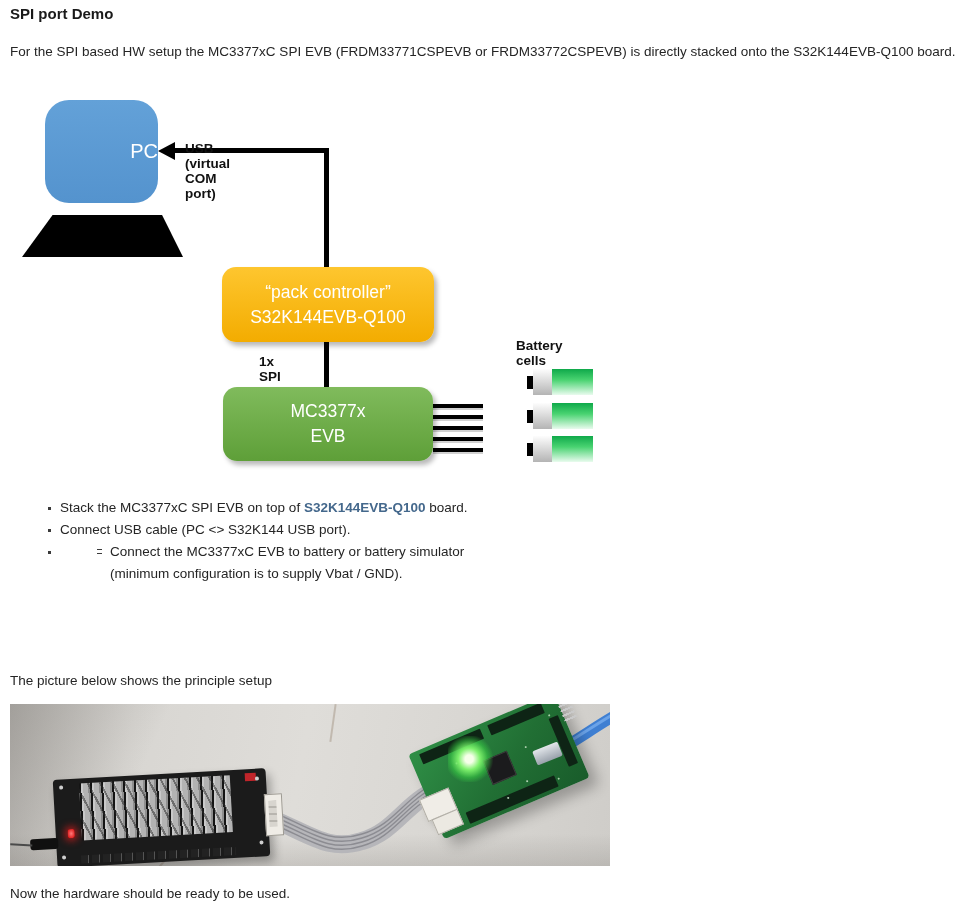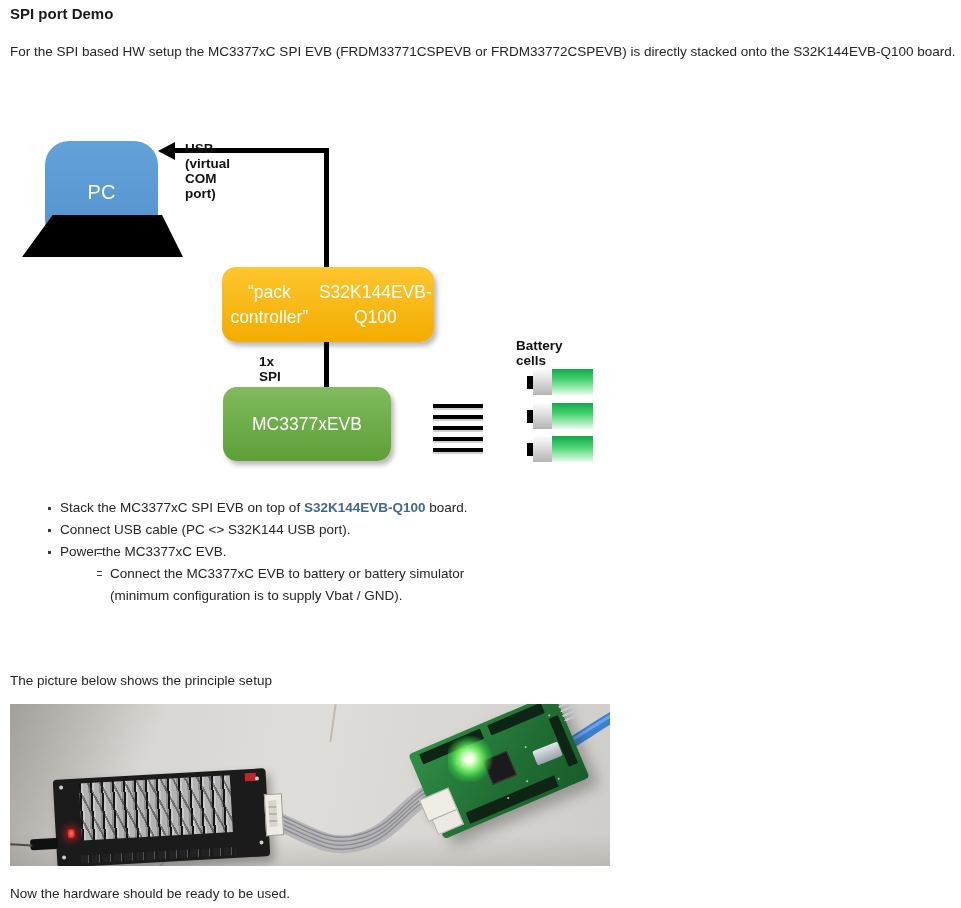--- a/index.html
+++ b/index.html
@@ -10,30 +10,30 @@
   .grp{position:absolute;left:0;top:0;width:0;height:0;overflow:visible;}
 
   
   .h1{font-size:15px;font-weight:bold;color:#1a1a1a;}
   .body-text{font-size:13.5px;color:#252525;line-height:20px;}
   .dlabel{font-size:13.5px;font-weight:bold;color:#111;}
 
   
   .pcbox{left:45px;top:100px;width:113px;height:103px;border-radius:24px;
          background:linear-gradient(180deg,#63A1D8,#5493CE);
-         display:flex;align-items:center;justify-content:center;
-         color:#fff;font-size:20px;margin-top:41px;}
+         display:flex;align-items:center;justify-content:flex-end;
+         color:#fff;font-size:20px;}
   .stand{left:22px;top:215px;width:161px;height:42px;background:#000;
          clip-path:polygon(19% 0,87% 0,100% 100%,0 100%);}
   .hline{background:#000;height:5px;}
   .vline{background:#000;width:5px;}
   .arrowhead{width:0;height:0;border-top:9px solid transparent;border-bottom:9px solid transparent;
              border-right:17px solid #000;}
   .nodebox{border-radius:14px;color:#fff;text-align:center;font-size:17.5px;line-height:25px;
-           box-shadow:3px 4px 5px rgba(0,0,0,0.28);display:flex;
+           box-shadow:3px 4px 5px rgba(0,0,0,0.28);display:flex;flex-direction:column;
            align-items:center;justify-content:center;}
   .yellow{background:linear-gradient(180deg,#FEC62F,#F3AC00);}
   .green{background:linear-gradient(180deg,#80BB5C,#5E9F38);}
   .wire{left:433px;width:50px;height:4px;background:#000;box-shadow:0 2px 0 rgba(0,0,0,0.18);}
 
   .battery{width:66px;height:26px;display:flex;align-items:center;}
   .bat-term{width:6px;height:13px;background:#000;}
   .bat-gray{width:19px;height:26px;background:linear-gradient(180deg,#fdfdfd,#b4b4b4);}
   .bat-green{width:41px;height:26px;background:linear-gradient(180deg,#0FA94A 0%,#49D371 42%,#E9FBEE 100%);}
 
@@ -118,21 +118,21 @@
     <div class="abs dlabel" style="left:185px;top:141px;">USB (virtual COM port)</div>
 
     <div class="abs nodebox yellow" style="left:222px;top:267px;width:212px;height:75px;">
       <span>“pack controller”</span>
       <span>S32K144EVB-Q100</span>
     </div>
 
     <div class="abs vline" style="left:324px;top:342px;height:45px;"></div>
     <div class="abs dlabel" style="left:253px;top:354px;margin-left:6px;">1x SPI</div>
 
-    <div class="abs nodebox green" style="left:223px;top:387px;width:168px;height:74px;">
+    <div class="abs nodebox green" style="left:223px;top:387px;width:210px;height:74px;">
       <span>MC3377x</span>
       <span>EVB</span>
     </div>
 
     <div class="abs wire" style="top:404px;"></div>
     <div class="abs wire" style="top:415px;"></div>
     <div class="abs wire" style="top:426px;"></div>
     <div class="abs wire" style="top:437px;"></div>
     <div class="abs wire" style="top:448px;"></div>
 
@@ -161,21 +161,20 @@
     </div>
     <div class="li l1">
       <span class="m1"></span>
       <span>Connect USB cable (PC &lt;&gt; S32K144 USB port).</span>
     </div>
     <div class="li l2">
       <span class="m2"></span>
     </div>
     <div class="li l1">
       <span class="m1"></span>
-      <span>Power the MC3377xC EVB.</span>
     </div>
     <div class="li l2">
       <span class="m2"></span>
       <span class="wrapnarrow">Connect the MC3377xC EVB to battery or battery simulator (minimum configuration is to supply Vbat / GND).</span>
     </div>
   </div>
 
   <div class="abs body-text" style="left:10px;top:671px;">The picture below shows the principle setup</div>
 
   <div class="abs photo">

